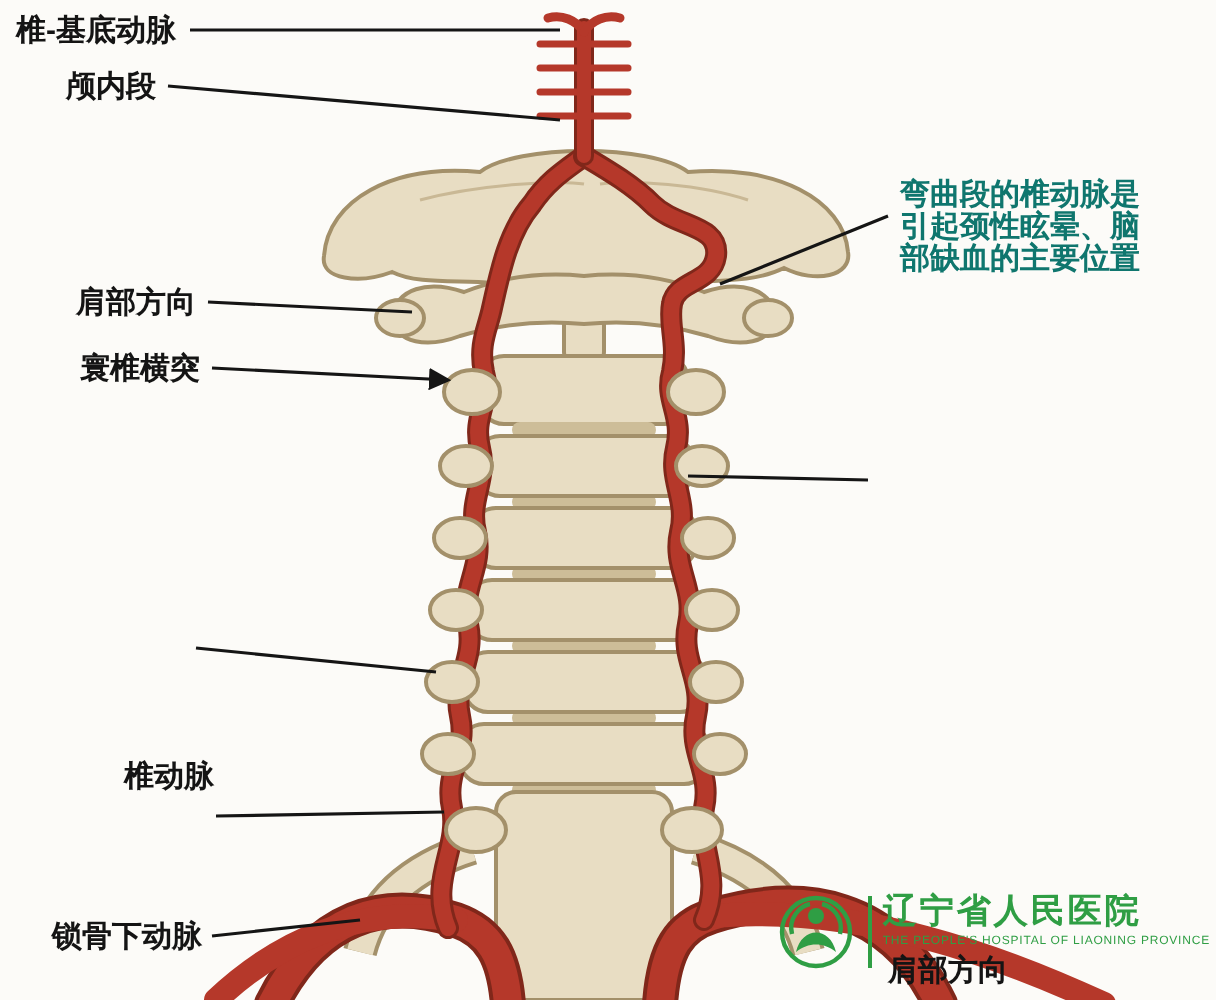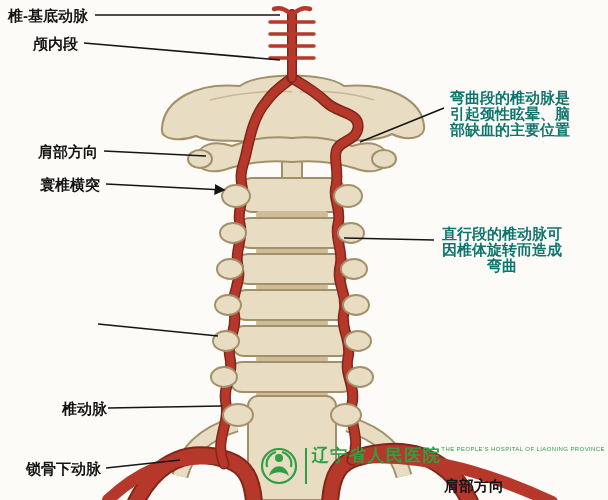--- a/index.html
+++ b/index.html
@@ -14,21 +14,21 @@
   }
   .para{
     position:absolute;font-weight:bold;font-size:15px;color:#0f766e;
     line-height:16px;
     text-align:center;
   }
   .footer{
     position:absolute;right:3px;top:445px;display:flex;align-items:flex-start;gap:5px;
   }
   .footer .divider{width:2px;height:36px;background:#2f9e44;margin-top:3px;}
-  .hosp-text{display:flex;flex-direction:row;}
+  .hosp-text{display:flex;flex-direction:column;}
   .hosp-name{
     color:#2f9e44;font-weight:bold;font-size:17px;letter-spacing:1.5px;
     line-height:22px;white-space:nowrap;
   }
   .hosp-sub{
     color:#2f9e44;font-size:6px;letter-spacing:0.4px;white-space:nowrap;line-height:8px;
   }
 </style>
 </head>
 <body>
@@ -166,27 +166,26 @@
 
   <div class="lbl" style="left:8px;top:7px">椎-基底动脉</div>
 
   <div class="lbl" style="left:33px;top:35px">颅内段</div>
 
   <div class="lbl" style="left:38px;top:143px">肩部方向</div>
 
   <div class="lbl" style="left:40px;top:176px">寰椎横突</div>
 
 
-  <div class="lbl" style="left:62px;top:400px">椎动脉</div>
+  <div class="lbl" style="left:62px;top:380px">椎动脉</div>
 
   <div class="lbl" style="left:26px;top:460px">锁骨下动脉</div>
 
   <div class="para" style="left:447px;top:90px;width:126px">弯曲段的椎动脉是引起颈性眩晕、脑部缺血的主要位置</div>
 
-  <div class="para" style="left:438px;top:226px;width:128px">直行段的椎动脉可因椎体旋转而造成弯曲</div>
 
   <div class="lbl" style="left:444px;top:477px">肩部方向</div>
 
   <div class="footer">
     <svg width="42" height="42" viewBox="0 0 42 42">
       <circle cx="21" cy="21" r="17" fill="none" stroke="#2f9e44" stroke-width="2.2"></circle>
       <circle cx="21" cy="13" r="4" fill="#2f9e44"></circle>
       <path d="M11,31 C14,18 28,18 31,31 C25,26 17,26 11,31 Z" fill="#2f9e44"></path>
       <path d="M9,22 C7,14 13,8 18,7" fill="none" stroke="#2f9e44" stroke-width="2.2"></path>
       <path d="M33,22 C35,14 29,8 24,7" fill="none" stroke="#2f9e44" stroke-width="2.2"></path>

